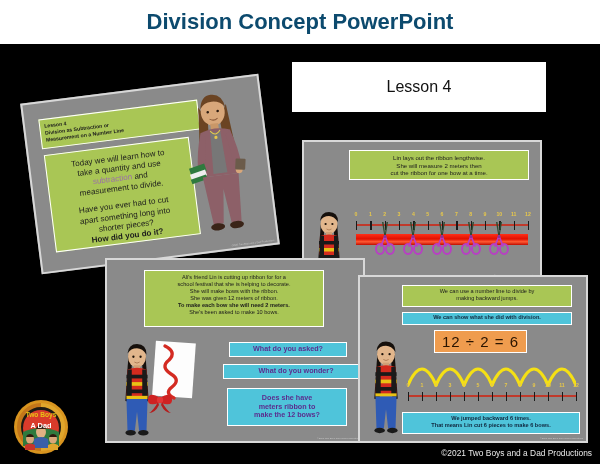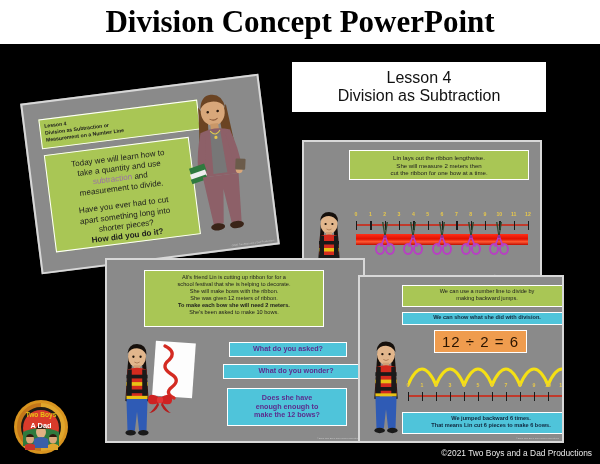--- a/index.html
+++ b/index.html
@@ -11,22 +11,22 @@
   }
   #stage { position: relative; width: 600px; height: 464px; background:#000; }
 
   
   .hdr {
     position:absolute; left:0; top:0; width:600px; height:47px;
     background:#fff; display:flex; align-items:center; justify-content:center;
     border-bottom:3px solid #000;
   }
   .hdr-title {
-    font-family:Liberation Serif, serif;
-    font-weight:700; font-size:31px; color:#000000; letter-spacing:0px;
+    font-family:Liberation Sans, sans-serif;
+    font-weight:700; font-size:22px; color:#0c4a6e; letter-spacing:0px;
     white-space:nowrap;
   }
 
   
   .lesson-card {
     position:absolute; left:292px; top:62px; width:254px; height:50px;
     background:#fff; display:flex; flex-direction:column;
     align-items:center; justify-content:center; line-height:1.12;
   }
   .lesson-card div { font-size:16px; color:#111; white-space:nowrap; }
@@ -97,21 +97,21 @@
     position:absolute; left:37px; top:10px; width:180px; height:57px;
     font-size:5.6px; padding:3px 2px;
   }
   #s3-text .bold { font-weight:bold; }
   .qbox { position:absolute; font-size:7.2px; display:flex; align-items:center;
           justify-content:center; padding:2px; }
   .card-ribbon { position:absolute; left:40px; top:78px; width:55px; height:75px; }
   .student { position:absolute; width:34px; height:90px; }
 
   
-  #slide4 { left:358px; top:275px; width:206px; height:168px; }
+  #slide4 { left:358px; top:275px; width:230px; height:168px; }
   #s4-green { position:absolute; left:42px; top:8px; width:170px; height:22px;
               font-size:5.6px; padding:2px; }
   #s4-cyan1 { position:absolute; left:42px; top:35px; width:170px; height:13px;
               font-size:5.6px; padding:1px; }
   #s4-eq    { position:absolute; left:74px; top:53px; width:93px; height:23px;
               font-size:15px; font-weight:500; display:flex; align-items:center;
               justify-content:center; letter-spacing:1px; }
   #s4-cyan2 { position:absolute; left:42px; top:135px; width:178px; height:22px;
               font-size:5.6px; padding:2px; }
 
@@ -128,21 +128,20 @@
 <body>
 
 <div id="stage">
 
   <div class="hdr">
     <div class="hdr-title">Division Concept PowerPoint</div>
   </div>
 
   <div class="lesson-card">
     <div>Lesson 4</div>
-    <div>Division as Subtraction</div>
   </div>
 
   <div class="slide" id="slide1">
 
     <div class="greenbox" id="s1-title">
       <div>Lesson 4</div>
       <div>Division as Subtraction or</div>
       <div>Measurement on a Number Line</div>
     </div>
 
@@ -358,21 +357,21 @@
         <circle cx="0" cy="2" r="3.2" fill="#e23636"></circle>
       </g>
     </svg>
 
     <div class="cyanbox qbox" style="left:122px; top:82px; width:118px; height:15px;">What do you asked?</div>
 
     <div class="cyanbox qbox" style="left:116px; top:104px; width:146px; height:15px;">What do you wonder?</div>
 
     <div class="cyanbox qbox" style="left:120px; top:128px; width:120px; height:38px; flex-direction:column;">
       <div>Does she have</div>
-      <div>enough enough to</div>
+      <div>meters ribbon to</div>
       <div>make the 12 bows?</div>
     </div>
 
     <div class="copyright">©2021 Two Boys and a Dad Productions</div>
   </div>
 
   <div class="slide" id="slide4">
 
     <div class="greenbox" id="s4-green">
       <div>We can use a number line to divide by</div>

